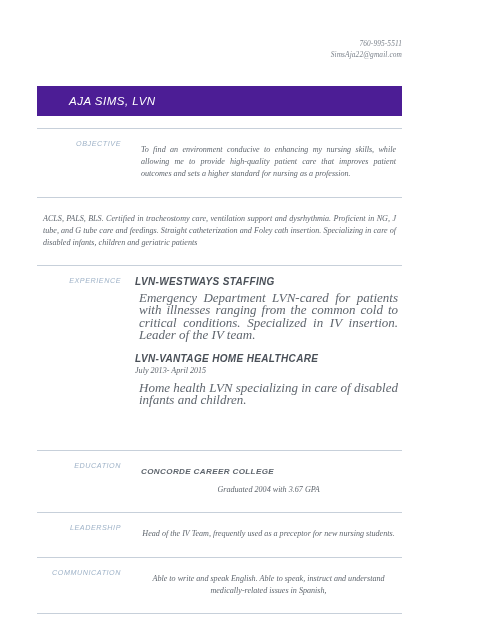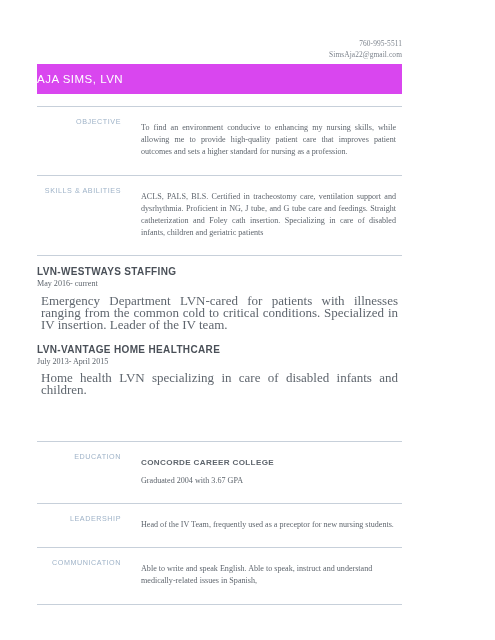--- a/index.html
+++ b/index.html
@@ -13,39 +13,40 @@
     font-family: "Liberation Serif", serif;
     color: #5a6068;
     overflow: hidden;
   }
   .page {
     position: relative;
     width: 439px;
     height: 640px;
     box-sizing: border-box;
     padding: 0 37px;
+    font-style: italic;
   }
   
   .contact {
     padding-top: 38px;
     text-align: right;
     font-size: 7.4px;
     line-height: 11px;
     color: #7c838c;
     letter-spacing: .1px;
   }
   .contact div { white-space: nowrap; }
   
   .name-band {
-    margin-top: 4px;
+    margin-top: 26px;
     height: 30px;
-    background: #d946ef;
+    background: #4c1d95;
     display: flex;
     align-items: center;
-    padding-left: 0;
+    padding-left: 32px;
     box-sizing: border-box;
   }
   .name-band .name {
     color: #ffffff;
     font-family: "Liberation Sans", sans-serif;
     font-size: 11.5px;
     letter-spacing: .5px;
     font-weight: 400;
   }
   
@@ -76,21 +77,21 @@
     min-width: 0;
   }
   .body-col p {
     margin: 6px;
     font-size: 8.1px;
     line-height: 12.2px;
     color: #5f666e;
     text-align: justify;
     text-justify: inter-word;
   }
-  .body-col p.plain { text-align: left; }
+  .body-col p.plain { text-align: center; }
   .body-col p + p { margin-top: 0; }
   .entry + .entry { margin-top: 11px; }
   .entry .org {
     font-family: "Liberation Sans", sans-serif;
     font-size: 10px;
     font-weight: bold;
     color: #4a5058;
     letter-spacing: .35px;
     line-height: 13px;
     margin: 0;
@@ -144,33 +145,32 @@
     <div class="section">
       <div class="label-col">
         <div class="label">OBJECTIVE</div>
       </div>
       <div class="body-col">
         <p>To find an environment conducive to enhancing my nursing skills, while allowing me to provide high-quality patient care that improves patient outcomes and sets a higher standard for nursing as a profession.</p>
       </div>
     </div>
 
     <div class="section">
-      <div class="label-col">
-        <div class="label">SKILLS &amp; ABILITIES</div>
-      </div>
       <div class="body-col">
         <p>ACLS, PALS, BLS. Certified in tracheostomy care, ventilation support and dysrhythmia. Proficient in NG, J tube, and G tube care and feedings. Straight catheterization and Foley cath insertion. Specializing in care of disabled infants, children and geriatric patients</p>
       </div>
     </div>
 
     <div class="section">
+      <div class="label-col">
+        <div class="label">EXPERIENCE</div>
+      </div>
       <div class="body-col">
         <div class="entry">
           <p class="org">LVN-WESTWAYS STAFFING</p>
-          <p class="dates">May 2016- current</p>
           <p class="desc">Emergency Department LVN-cared for patients with illnesses ranging from the common cold to critical conditions. Specialized in IV insertion. Leader of the IV team.</p>
         </div>
         <div class="entry">
           <p class="org">LVN-VANTAGE HOME HEALTHCARE</p>
           <p class="dates">July 2013- April 2015</p>
           <p class="desc">Home health LVN specializing in care of disabled infants and children.</p>
         </div>
         <div class="exp-spacer"></div>
       </div>
     </div>

